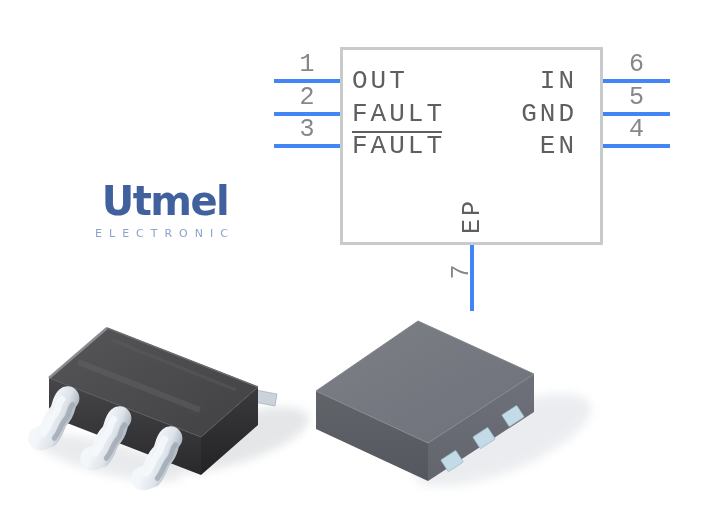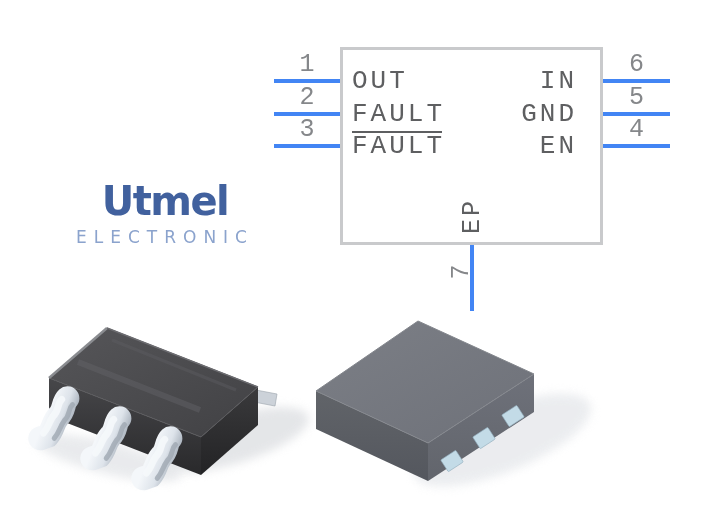--- a/index.html
+++ b/index.html
@@ -8,21 +8,21 @@
     overflow:hidden; font-family:"Liberation Mono", monospace;
   }
 
   
   .logo { position:absolute; left:74px; top:176px; width:182px; text-align:center; }
   .logo-word {
     font-family:"DejaVu Sans", sans-serif; font-weight:bold;
     font-size:40px; line-height:50px; letter-spacing:-1.5px; color:#41619e;
   }
   .logo-sub {
-    font-family:"DejaVu Sans", sans-serif; font-size:17px; color:#8ba3cd;
+    font-family:"DejaVu Sans", sans-serif; font-size:11px; color:#8ba3cd;
     letter-spacing:7px; margin-top:1px; white-space:nowrap;
   }
 
   
   .sym-box {
     position:absolute; left:340px; top:47px; width:257px; height:192px;
     border:3px solid #c9cacc; background:#fff;
   }
   .wire { position:absolute; background:#4285f4; }
   .wire.h { width:66px; height:4px; }

